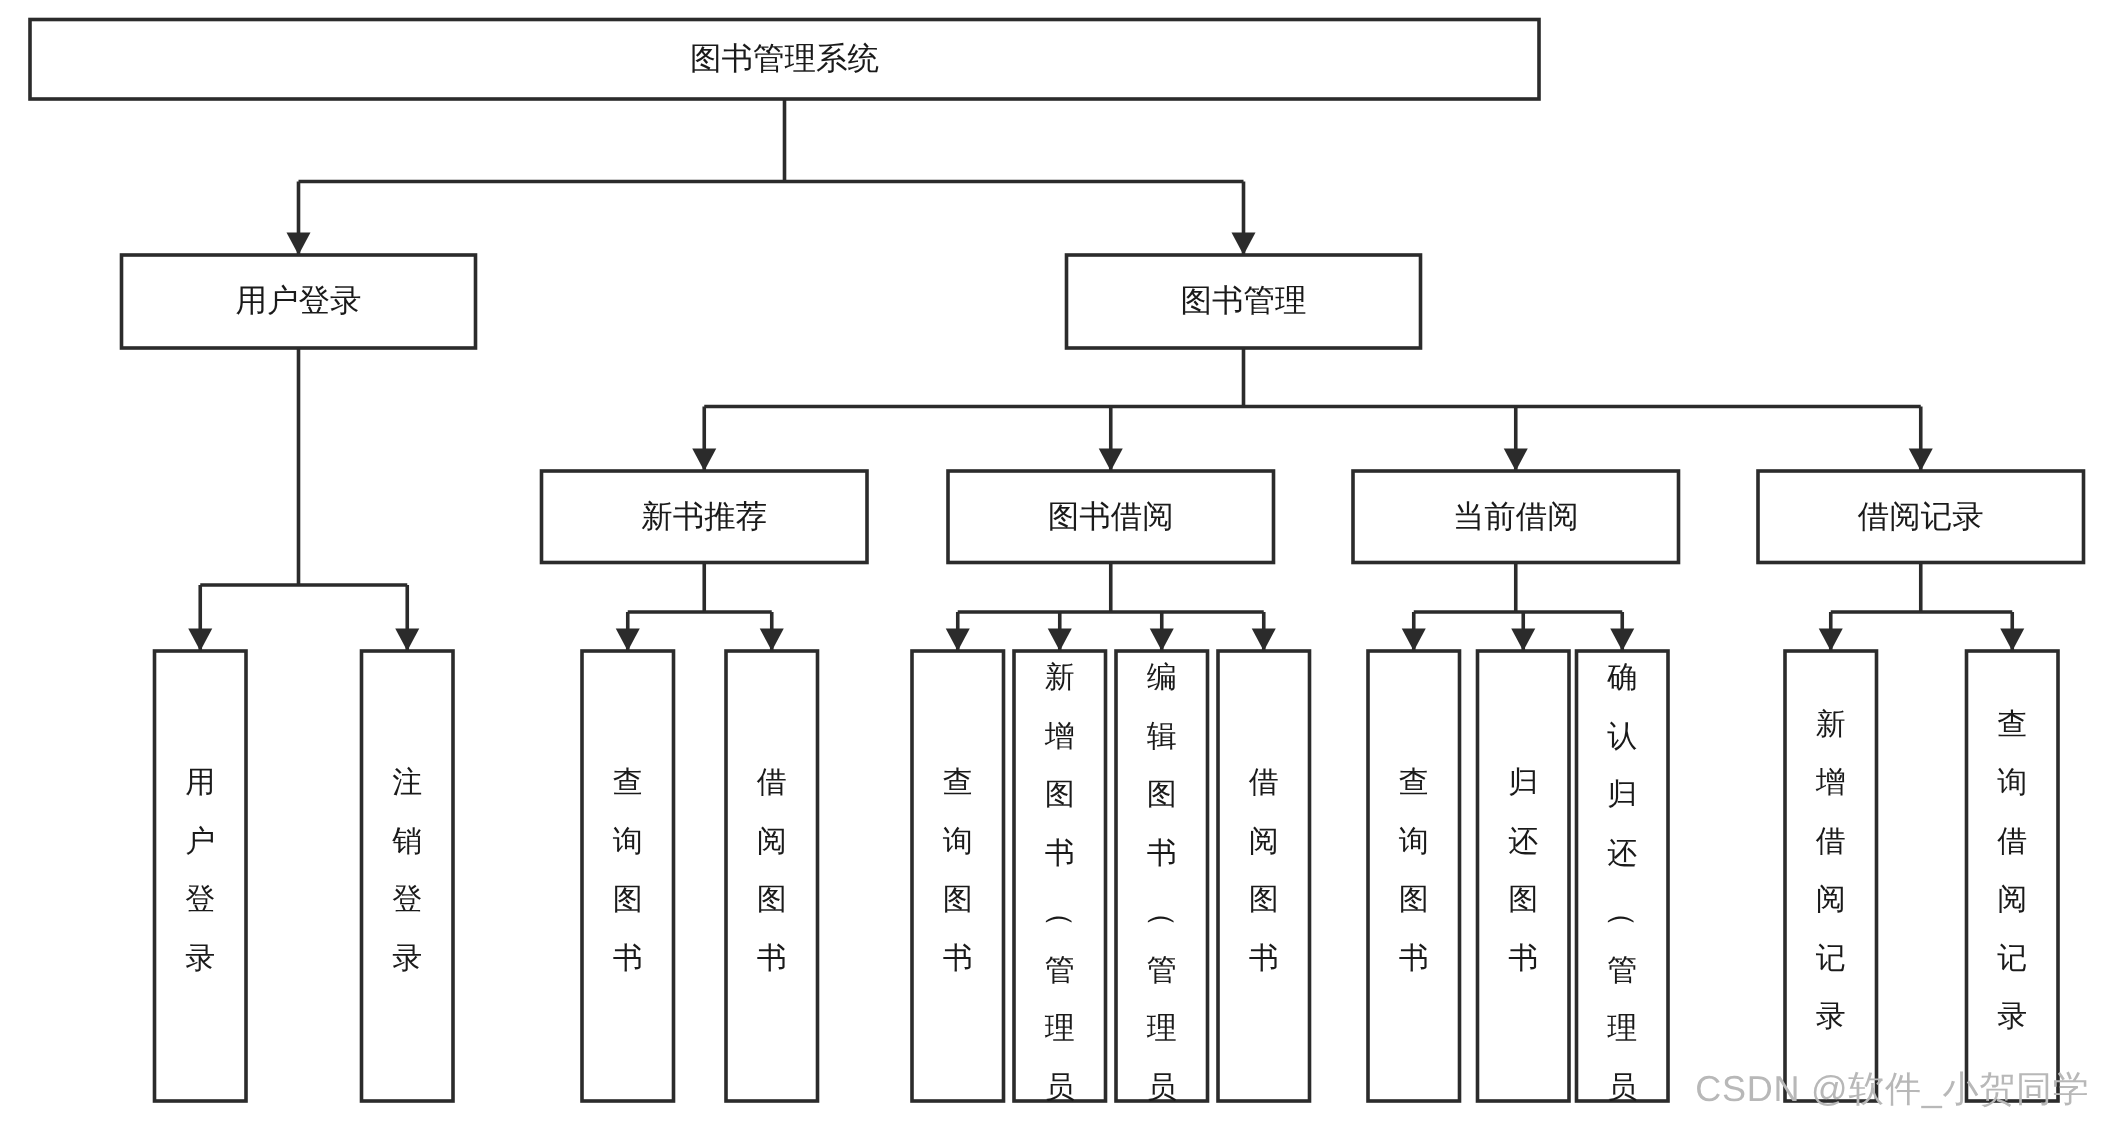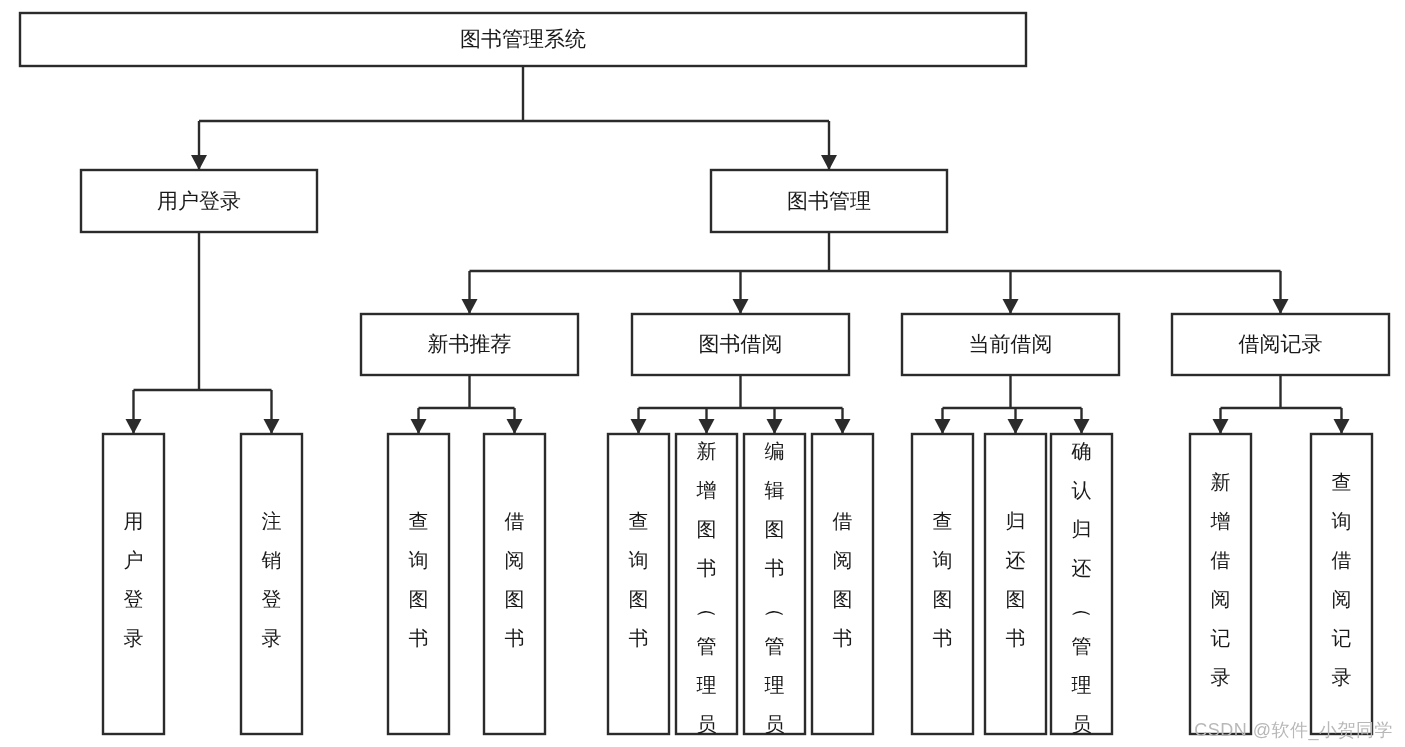--- a/index.html
+++ b/index.html
@@ -53,21 +53,21 @@
     font-family: "Liberation Sans", "DejaVu Sans", sans-serif;
     font-size: 20px;
     fill: #1a1a1a;
     text-anchor: middle;
   }
   .watermark-text {
     position: absolute;
     right: 12px;
     bottom: 5px;
     font-family: "Liberation Sans", "DejaVu Sans", sans-serif;
-    font-size: 18px;
+    font-size: 24px;
     color: #b8b8b8;
     letter-spacing: 0.5px;
     white-space: nowrap;
     user-select: none;
   }
 </style>
 </head>
 <body>
 
 <div id="diagram-root">

